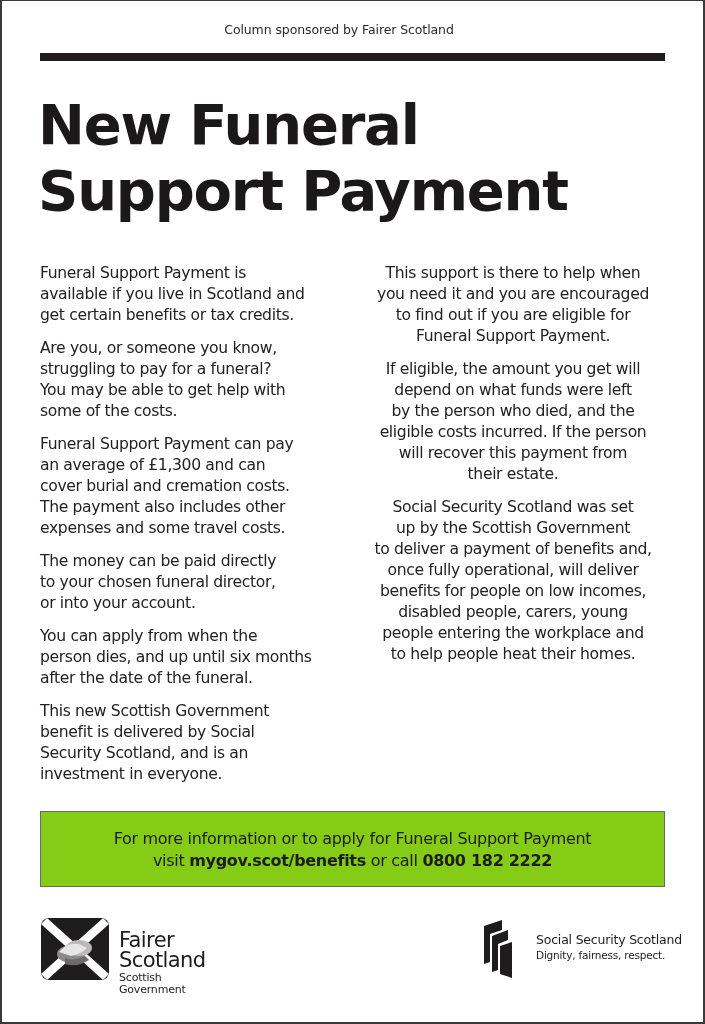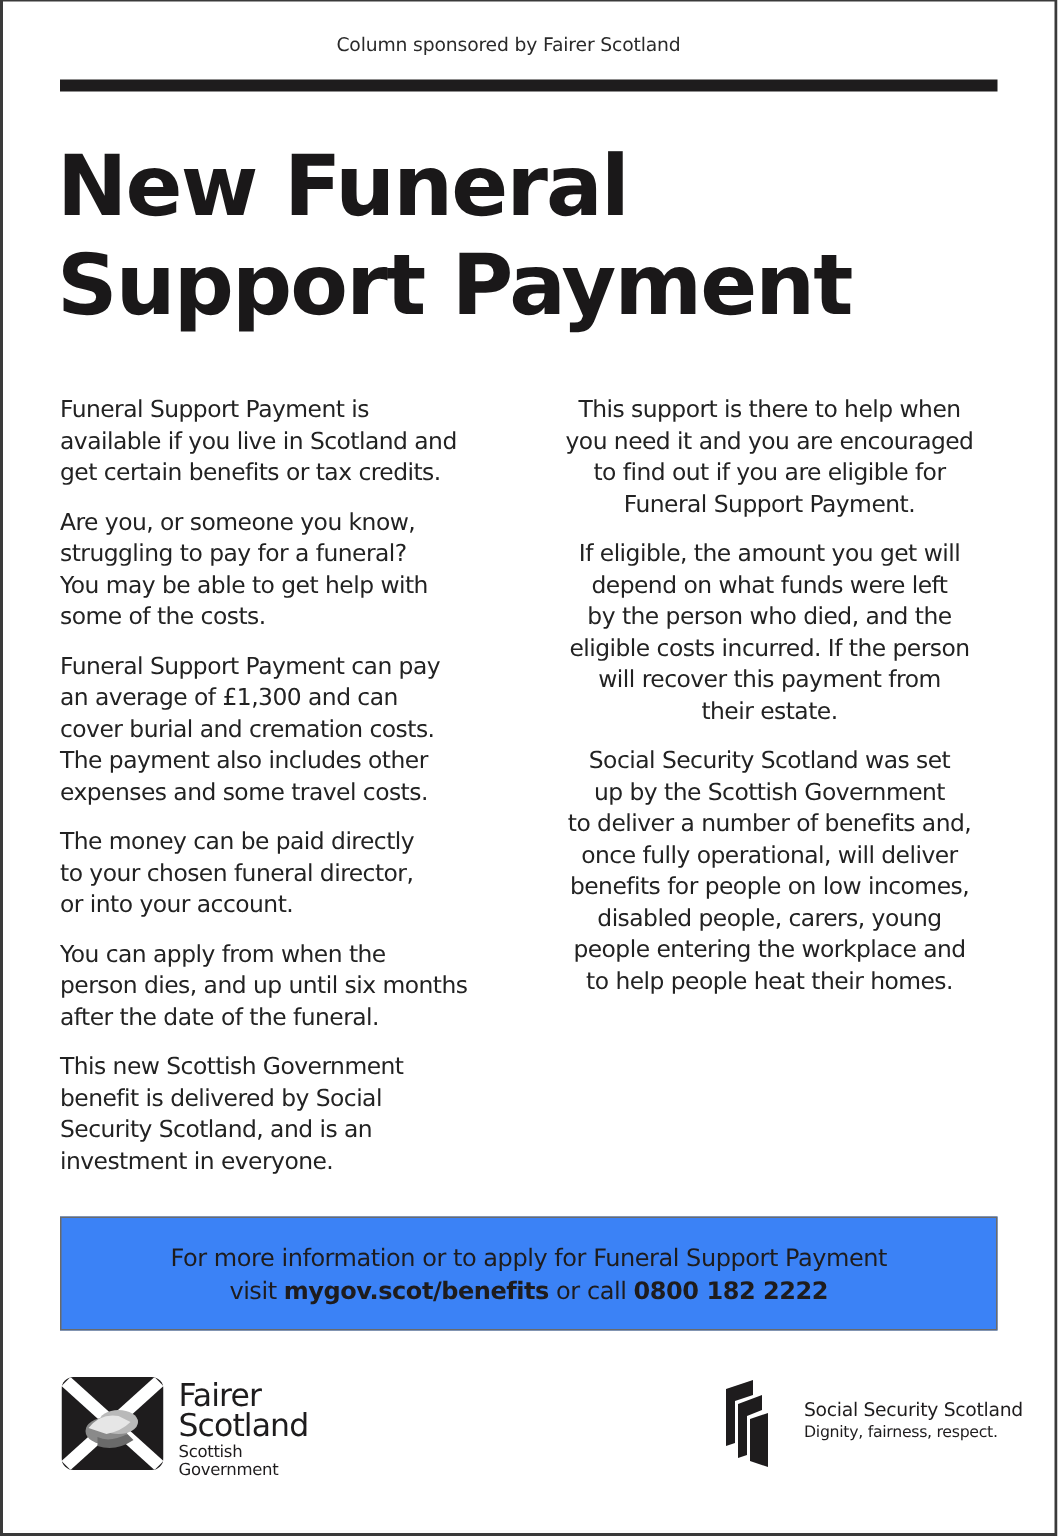--- a/index.html
+++ b/index.html
@@ -54,39 +54,39 @@
       color: #222;
     }
     .col-left { left: 40px; }
     .col-right { left: 363px; text-align: center; }
     .para { margin-bottom: 12px; }
     .para .ln { display: block; white-space: nowrap; }
     .info-box {
       position: absolute;
       left: 40px; top: 811px;
       width: 625px; height: 76px;
-      background: #3b82f6;
+      background: #84cc16;
       border: 1px solid #6a6a6a;
       text-align: center;
       font-size: 16px;
       line-height: 22px;
       padding-top: 16px;
       letter-spacing: -0.3px;
       color: #1e1c1d;
     }
     .info-box .ln { display: block; }
     .info-box b { font-weight: bold; }
     .logo-fs {
       position: absolute;
       left: 41px; top: 918px;
       display: flex;
       align-items: flex-start;
     }
     .fs-mark { width: 68px; height: 62px; }
-    .fs-text { margin-left: 10px; margin-top: 2px; }
+    .fs-text { margin-left: 10px; margin-top: 12px; }
     .fs-title {
       font-size: 21px;
       line-height: 20px;
       letter-spacing: -0.6px;
       color: #1e1c1d;
     }
     .fs-title span { display: block; }
     .fs-sub {
       margin-top: 2px;
       font-size: 11px;
@@ -176,21 +176,21 @@
       <span class="ln">If eligible, the amount you get will</span>
       <span class="ln">depend on what funds were left</span>
       <span class="ln">by the person who died, and the</span>
       <span class="ln">eligible costs incurred. If the person</span>
       <span class="ln">will recover this payment from</span>
       <span class="ln">their estate.</span>
     </p>
     <p class="para">
       <span class="ln">Social Security Scotland was set</span>
       <span class="ln">up by the Scottish Government</span>
-      <span class="ln">to deliver a number of benefits and,</span>
+      <span class="ln">to deliver a payment of benefits and,</span>
       <span class="ln">once fully operational, will deliver</span>
       <span class="ln">benefits for people on low incomes,</span>
       <span class="ln">disabled people, carers, young</span>
       <span class="ln">people entering the workplace and</span>
       <span class="ln">to help people heat their homes.</span>
     </p>
   </div>
 
 <div class="info-box">
   <span class="ln">For more information or to apply for Funeral Support Payment</span>

